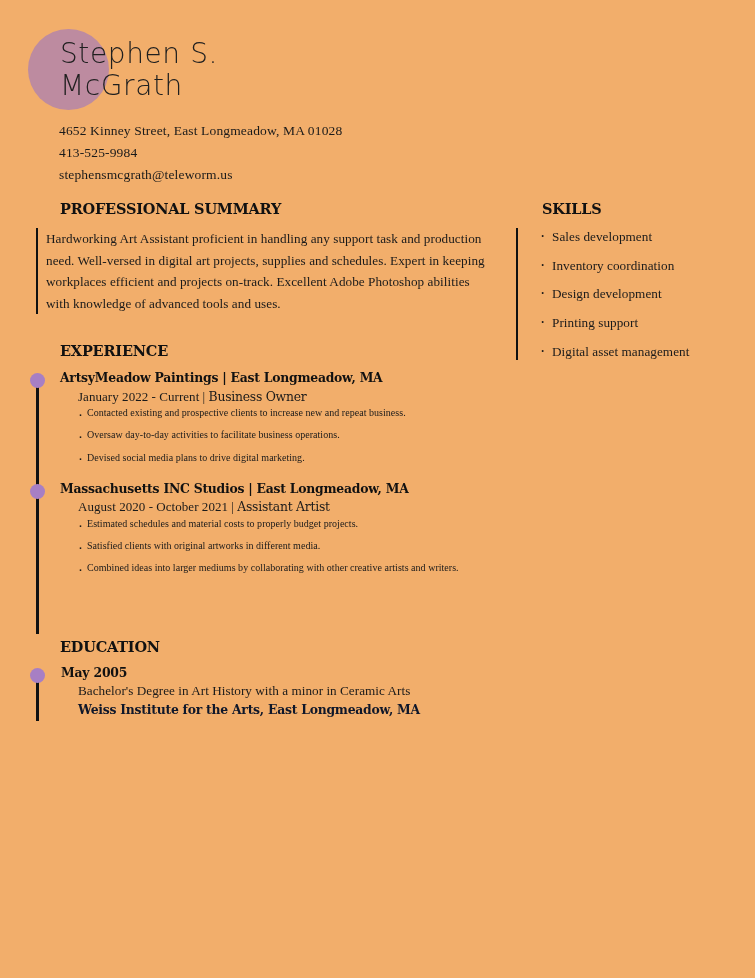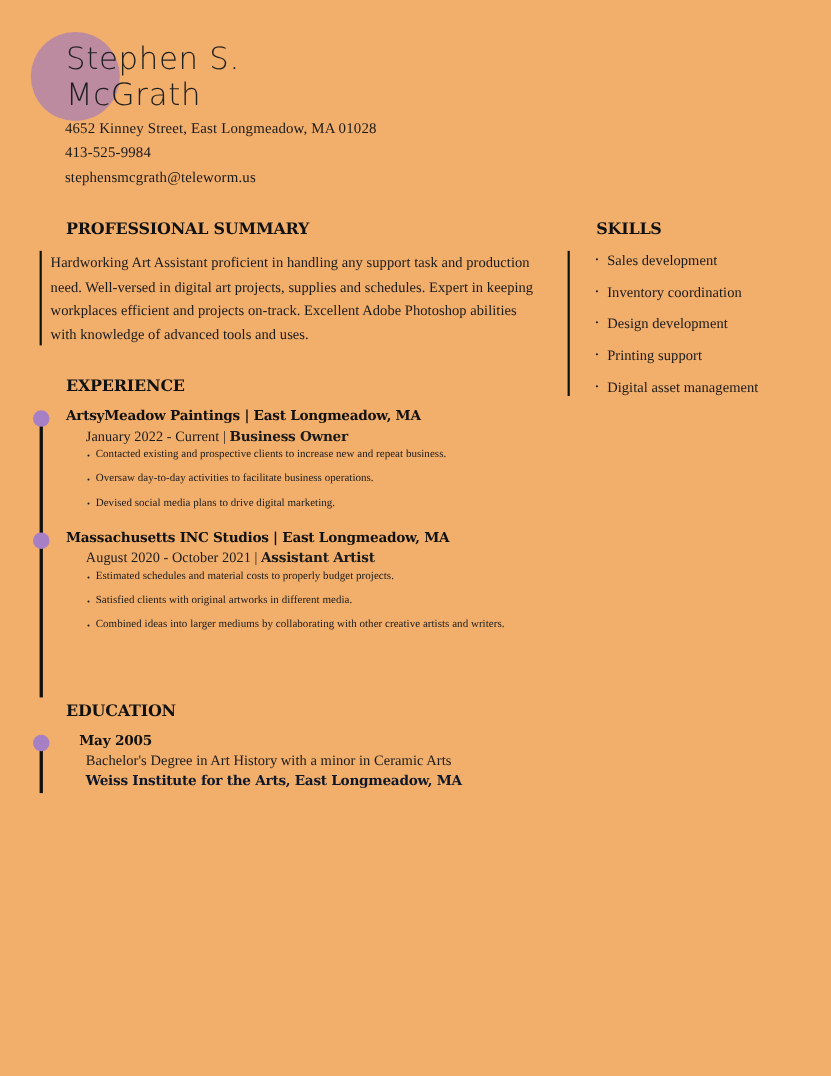--- a/index.html
+++ b/index.html
@@ -48,21 +48,21 @@
     font-size: 28px;
     line-height: 1.15;
     letter-spacing: 0.6px;
     color: #1f1f1f;
   }
   .name-line { display: block; white-space: nowrap; }
 
   .contact {
     position: absolute;
     left: 59px;
-    top: 106px;
+    top: 120px;
     font-size: 13.5px;
     line-height: 1.62;
     letter-spacing: 0.15px;
     color: #1a1a1a;
   }
   .contact div { white-space: nowrap; }
 
   
   .main-col {
     position: absolute;
@@ -175,21 +175,21 @@
     color: #111;
   }
   .entry-meta {
     font-size: 13px;
     line-height: 1.35;
     margin: 0 0 1px 18px;
     letter-spacing: 0.05px;
   }
   .entry-meta b {
     font-family: "DejaVu Serif", serif;
-    font-weight: bold;
+    font-weight: normal;
     font-size: 12.4px;
     letter-spacing: -0.25px;
   }
 
   .bullets {
     list-style: none;
     margin: 0;
     padding: 0 0 0 18px;
   }
   .bullets li {
@@ -208,21 +208,21 @@
     top: -0.5px;
     font-size: 15px;
     line-height: 1.3;
   }
 
   .edu-date {
     font-family: "DejaVu Serif", serif;
     font-weight: bold;
     font-size: 12.4px;
     letter-spacing: -0.2px;
-    margin: 0 0 2px 12px;
+    margin: 0 0 2px 1px;
     color: #111;
   }
   .edu-degree {
     font-size: 13.2px;
     line-height: 1.42;
     margin: 0 0 0 18px;
     letter-spacing: 0.03px;
   }
   .edu-school {
     font-family: "DejaVu Serif", serif;

